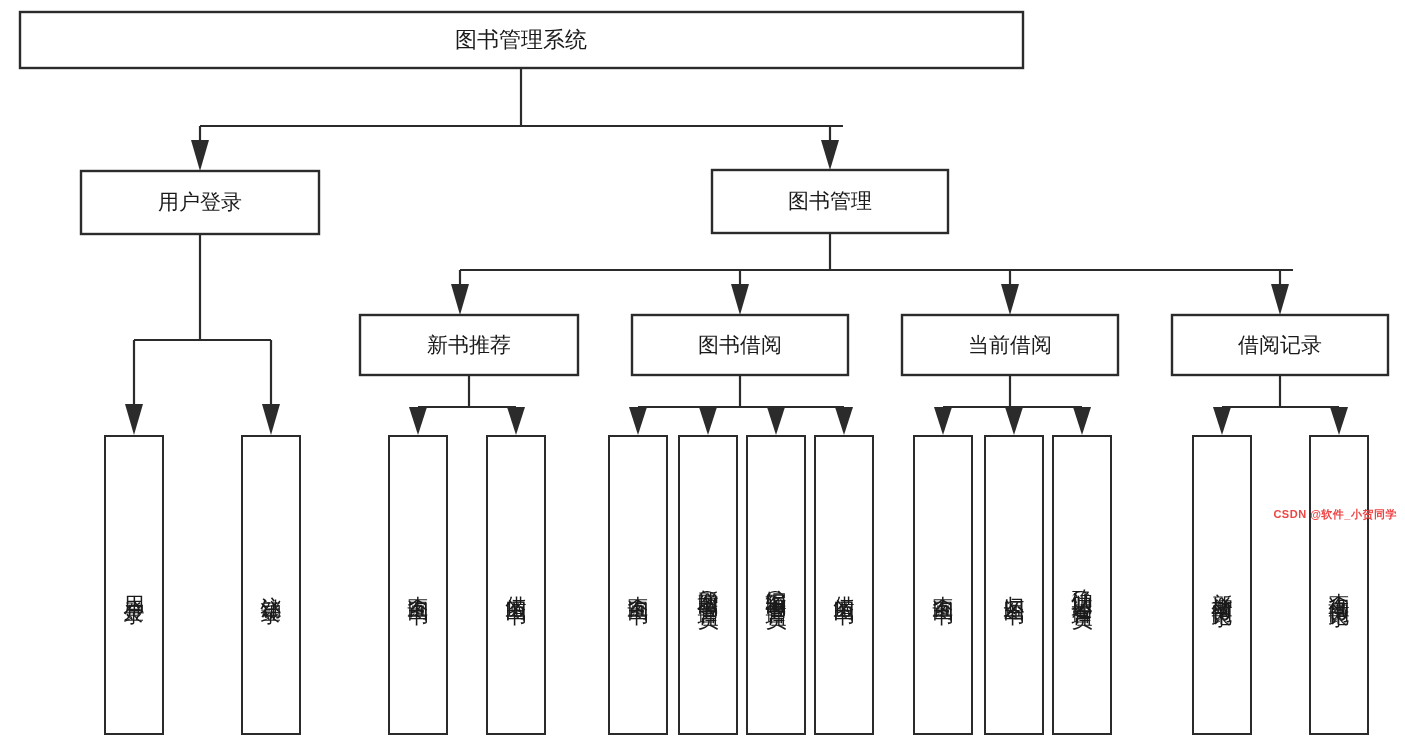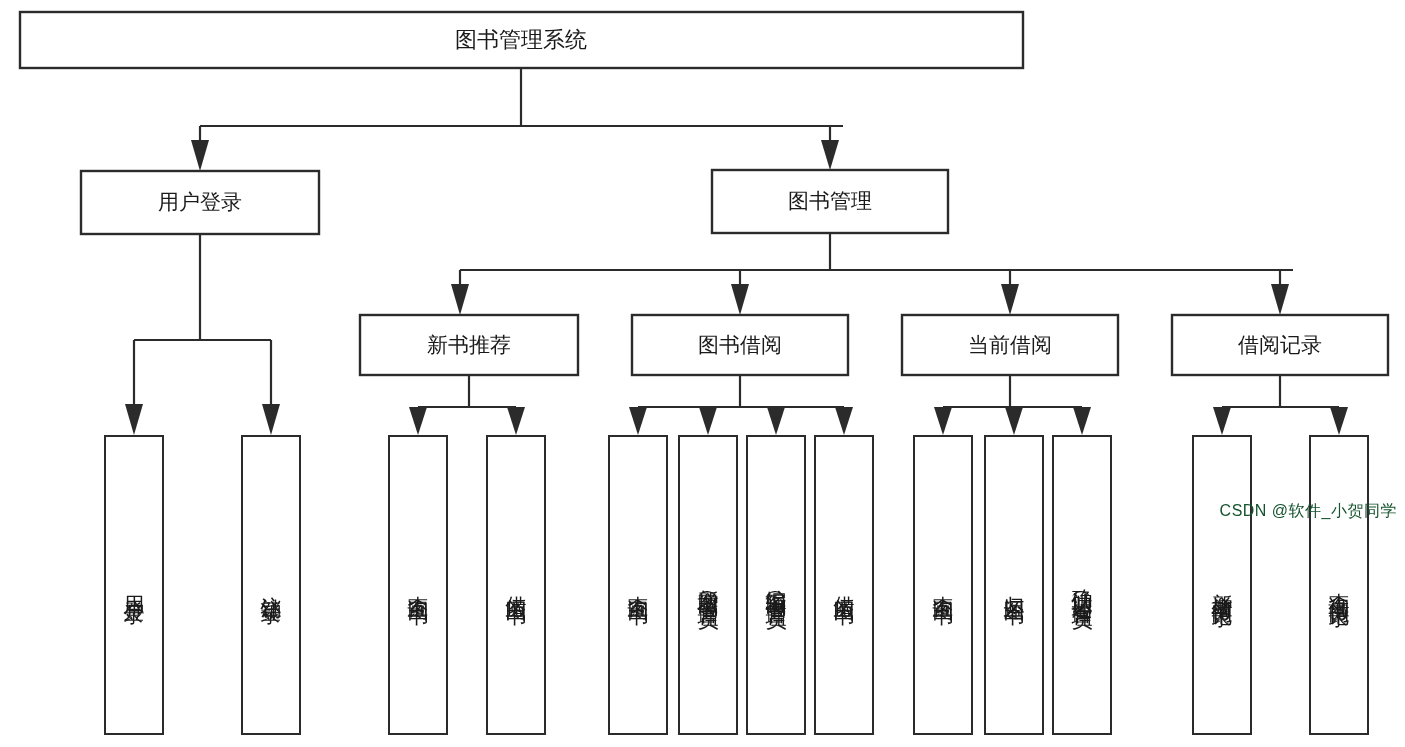--- a/index.html
+++ b/index.html
@@ -71,25 +71,26 @@
     letter-spacing: 3px;
     color: #1a1a1a;
     white-space: nowrap;
     text-align: center;
   }
   .watermark {
     position: absolute;
     right: 8px;
     bottom: 6px;
     font-family: "Liberation Sans", "DejaVu Sans", sans-serif;
-    font-size: 16px;
-    color: #14532d;
+    font-size: 11px;
+    color: #ef4444;
     letter-spacing: 0.5px;
     white-space: nowrap;
     pointer-events: none;
+    font-weight: bold;
   }
 </style>
 </head>
 <body>
 
 <div id="diagram-root">
 
   <svg class="diagram" viewBox="0 0 1405 747">
 
     <g>

